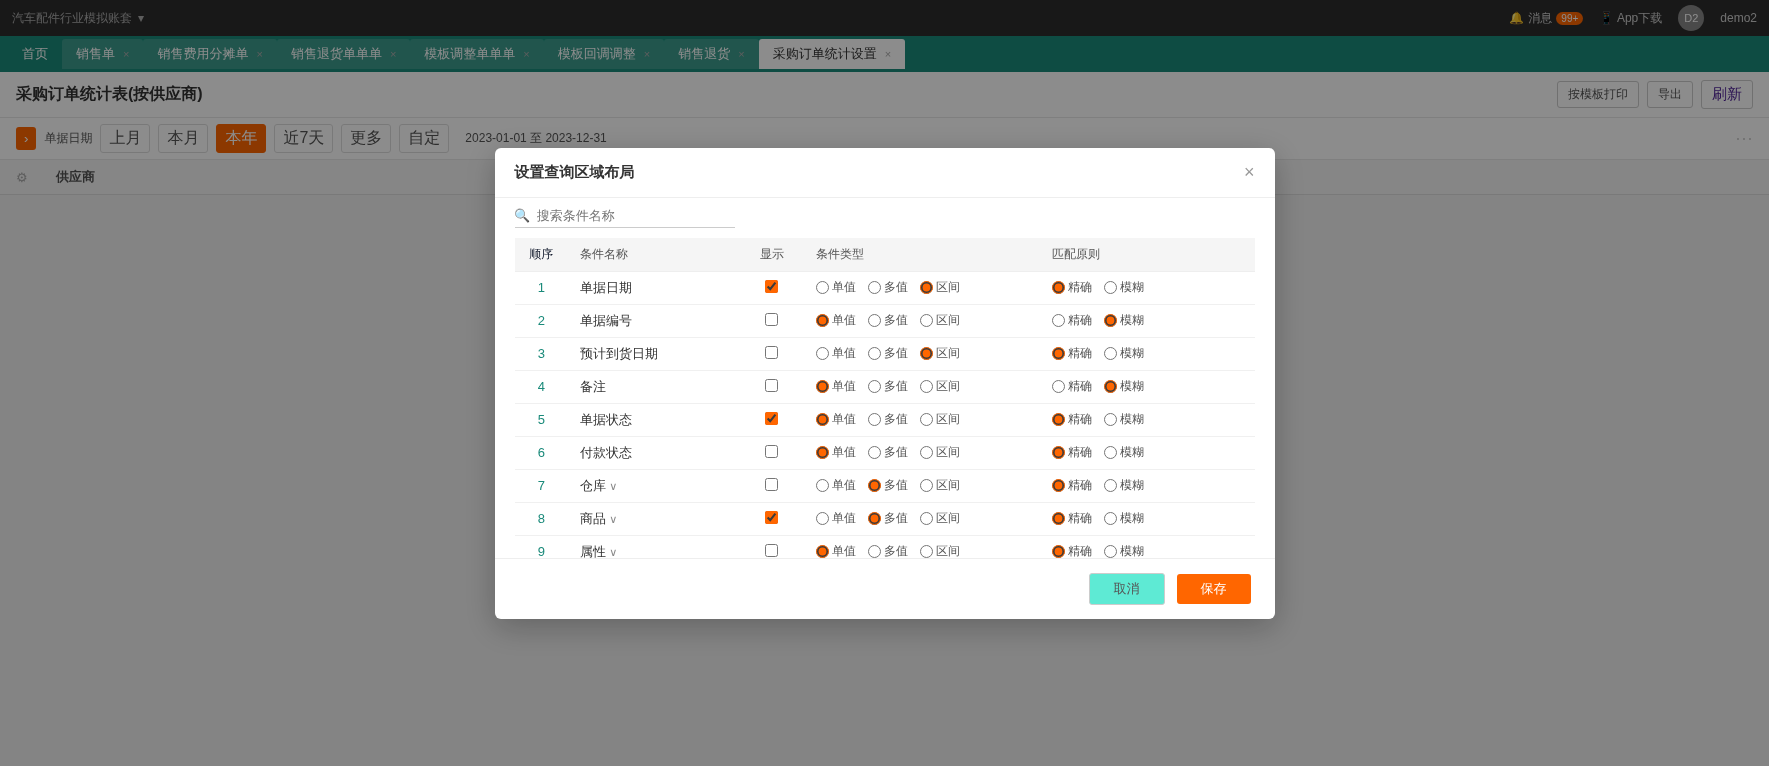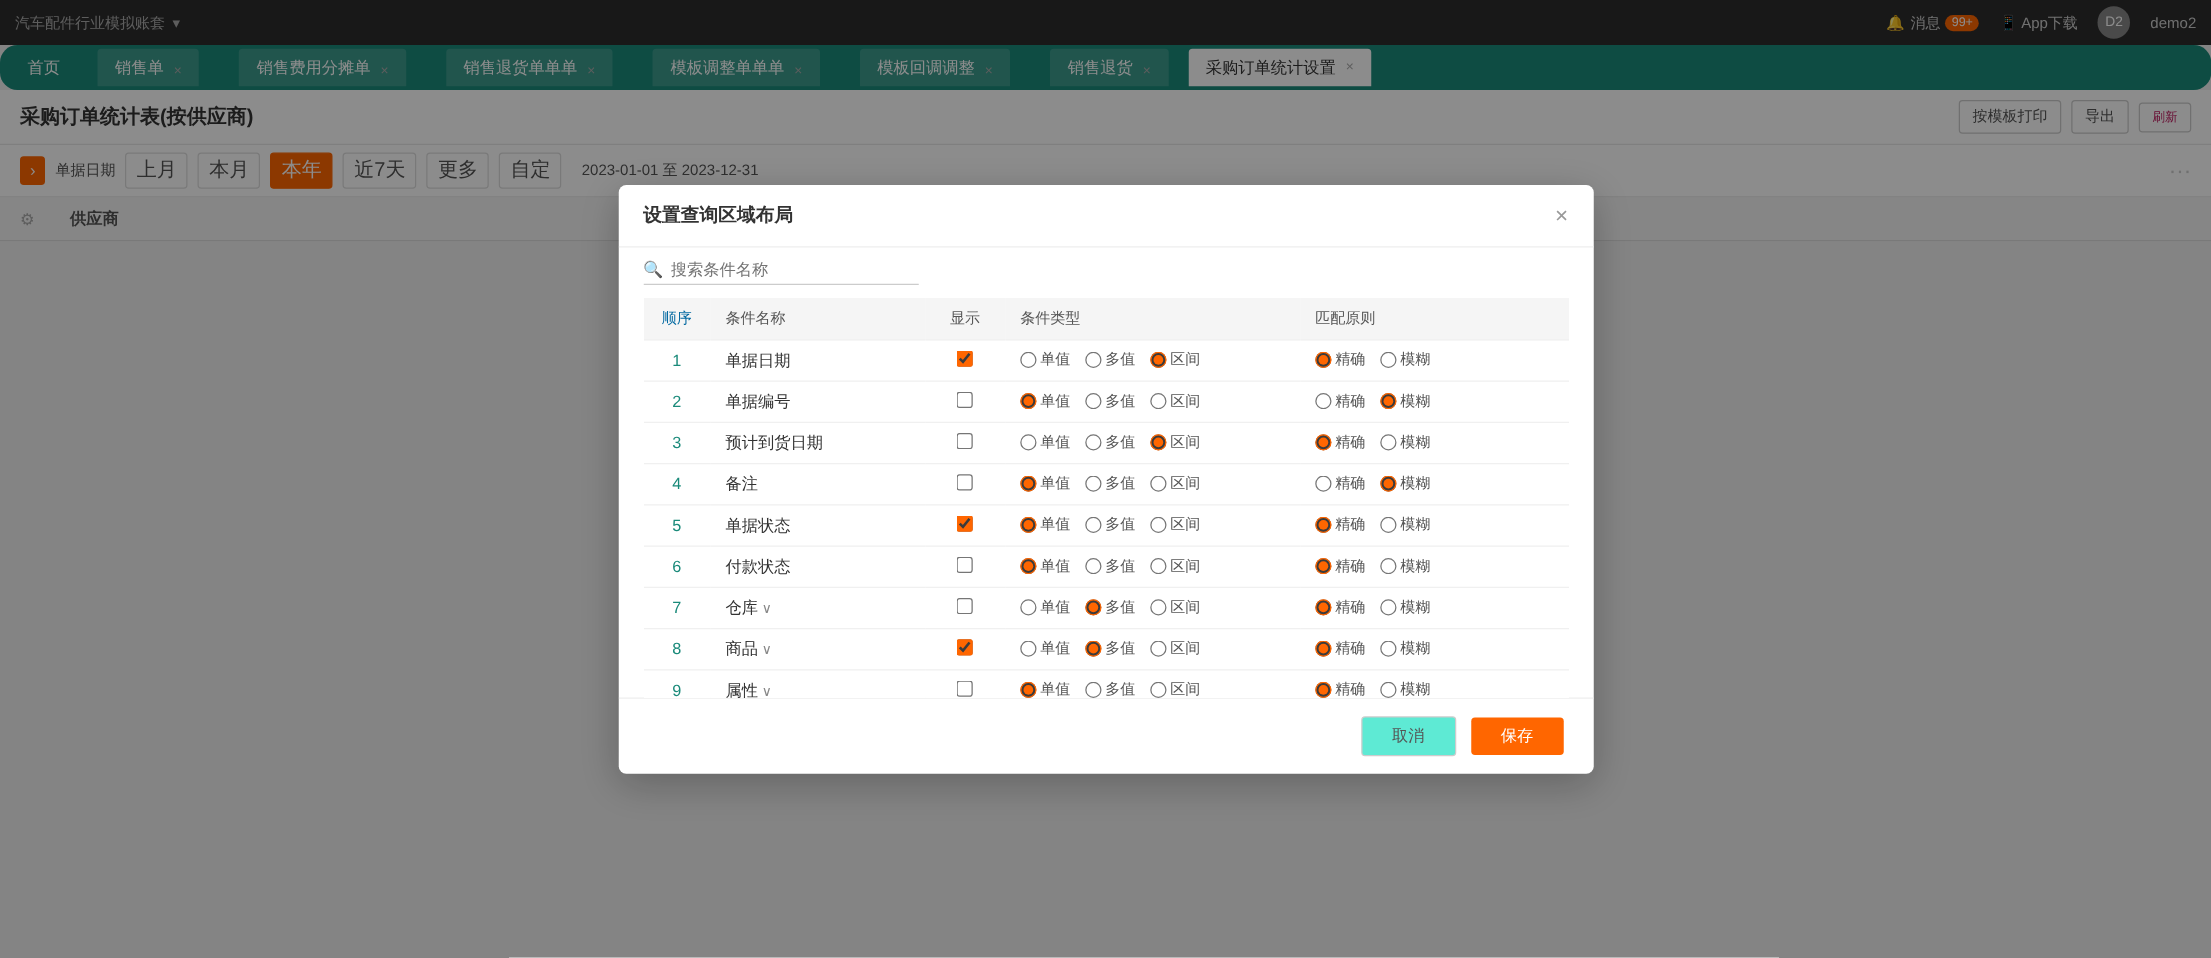--- a/index.html
+++ b/index.html
@@ -21,49 +21,48 @@
     .badge { background: #f60; color: #fff; border-radius: 8px; padding: 1px 5px; font-size: 10px; }
     .avatar { width: 26px; height: 26px; border-radius: 50%; background: #888; display: inline-flex; align-items: center; justify-content: center; color: #fff; font-size: 11px; }
 
     
     .tab-bar {
       background: #1a8a7a;
       height: 36px;
       display: flex;
       align-items: center;
       padding: 0 8px;
-      border-radius: 14px;
     }
     .tab-item {
       padding: 6px 14px;
       color: #fff;
       font-size: 13px;
       cursor: pointer;
       border-radius: 3px 3px 0 0;
       display: flex; align-items: center; gap: 4px;
     }
     .tab-item.home { background: transparent; }
     .tab-item.active { background: #fff; color: #333; }
     .tab-item .close-x { font-size: 11px; color: #aaa; margin-left: 4px; }
-    .tab-item:not(.active):not(.home) { background: rgba(255,255,255,0.15); margin: 0 16px; align-items: flex-end; }
+    .tab-item:not(.active):not(.home) { background: rgba(255,255,255,0.15); margin: 0 0; }
 
     
     .page-header {
       background: #fff;
       padding: 8px 16px;
       display: flex;
       align-items: center;
       justify-content: space-between;
       border-bottom: 1px solid #e8e8e8;
     }
     .page-title { font-size: 16px; font-weight: bold; color: #333; }
     .header-actions { display: flex; gap: 8px; align-items: center; }
     .btn-print { border: 1px solid #ccc; background: #fff; padding: 4px 10px; border-radius: 3px; font-size: 12px; cursor: pointer; color: #555; }
     .btn-export { border: 1px solid #ccc; background: #fff; padding: 4px 10px; border-radius: 3px; font-size: 12px; cursor: pointer; color: #555; }
-    .btn-refresh { border: 1px solid #ccc; background: #fff; padding: 4px 10px; border-radius: 3px; font-size: 10px; cursor: pointer; color: #be185d; }
+    .btn-refresh { border: 1px solid #ccc; background: #fff; padding: 4px 10px; border-radius: 3px; font-size: 15px; cursor: pointer; color: #4c1d95; }
 
     
     .filter-bar {
       background: #fff;
       padding: 6px 16px;
       display: flex;
       align-items: center;
       gap: 8px;
       border-bottom: 1px solid #e8e8e8;
       flex-wrap: wrap;
@@ -120,21 +119,21 @@
     .search-box { display: flex; align-items: center; border-bottom: 1px solid #ccc; padding-bottom: 4px; width: 220px; }
     .search-box input { border: none; outline: none; font-size: 13px; color: #15803d; width: 180px; }
     .search-icon { color: #aaa; margin-right: 6px; }
 
     
     .condition-table { width: 100%; border-collapse: collapse; }
     .condition-table thead tr { background: #f5f5f5; }
     .condition-table thead th { padding: 8px 12px; font-size: 12px; color: #555; font-weight: normal; text-align: left; border-bottom: 1px solid #eee; }
     .condition-table tbody tr { border-bottom: 1px solid #f0f0f0; }
     .condition-table tbody td { padding: 7px 12px; font-size: 13px; color: #333; vertical-align: middle; }
-    .condition-table .col-order { width: 50px; color: #0369a1; text-align: center; }
+    .condition-table .col-order { width: 50px; color: #0f172a; text-align: center; }
     .condition-table .col-name { width: 160px; }
     .condition-table .col-show { width: 60px; text-align: center; }
     .condition-table .col-type { width: 220px; }
     .condition-table .col-match { width: 200px; }
 
     .table-scroll { overflow-y: auto; max-height: 320px; padding: 0 20px; }
 
     
     .radio-group { display: flex; align-items: center; gap: 12px; }
     .radio-item { display: flex; align-items: center; gap: 3px; font-size: 12px; color: #555; }

